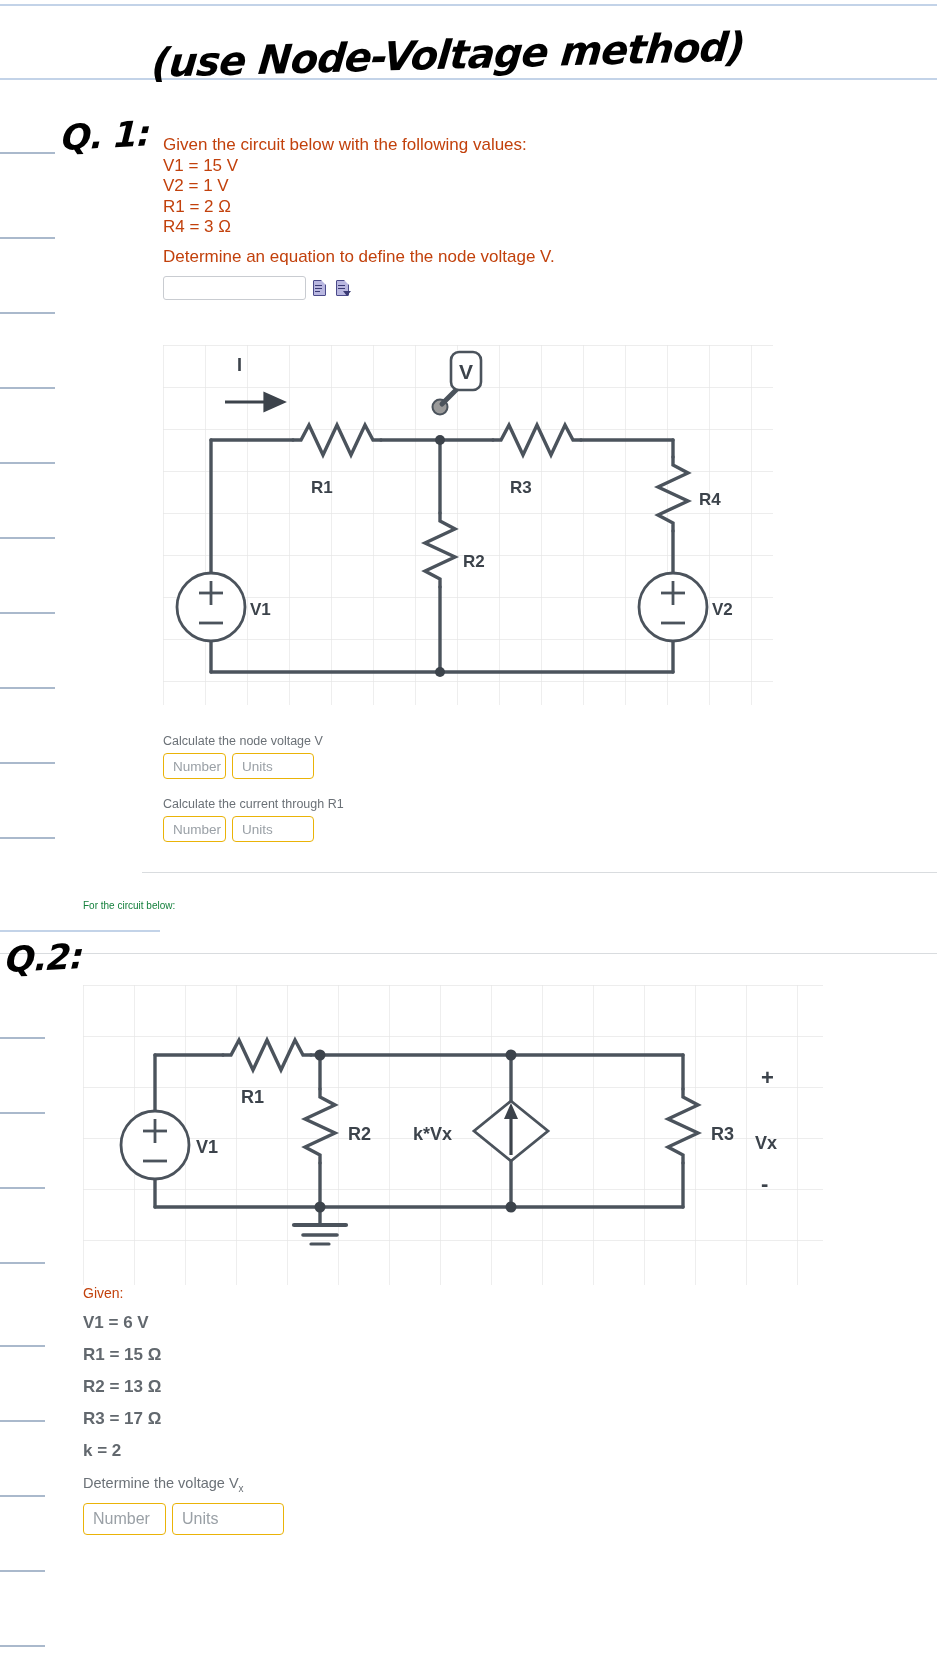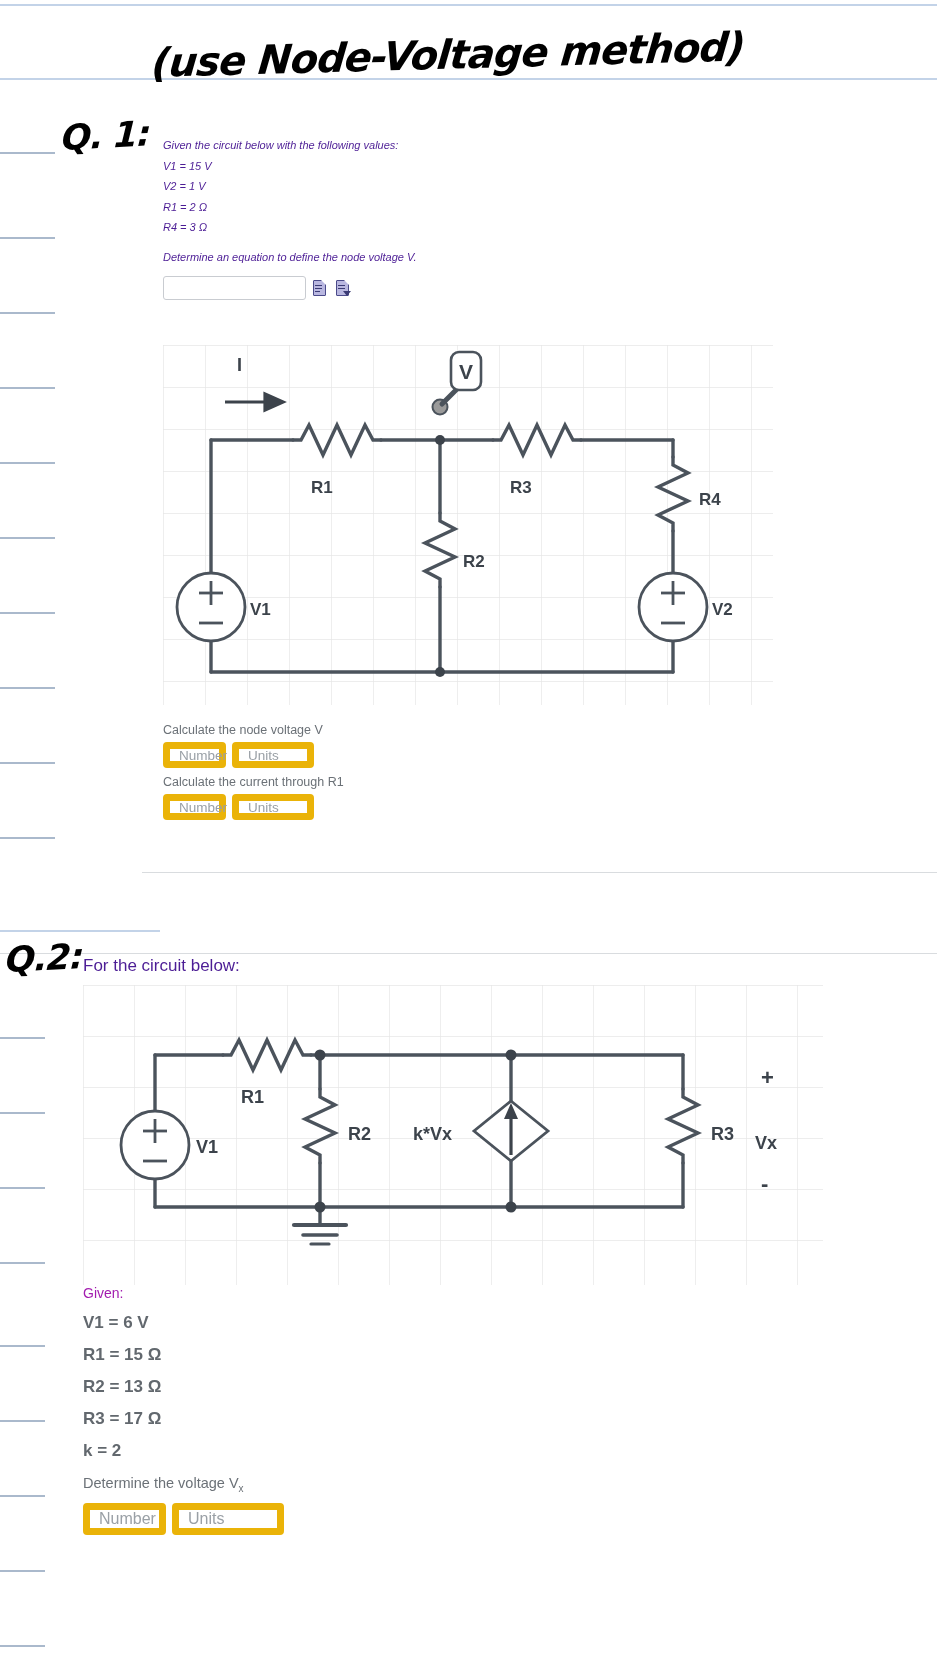--- a/index.html
+++ b/index.html
@@ -22,21 +22,21 @@
     letter-spacing:-1px;
     transform-origin:left center;
   }
   #hw-title{left:152px;top:40px;font-size:40px;transform:rotate(-1.6deg) skewX(-7deg);}
   #hw-q1{left:62px;top:118px;font-size:35px;transform:rotate(-3deg) skewX(-6deg);}
   #hw-q2{left:6px;top:940px;font-size:35px;transform:rotate(-3deg) skewX(-6deg);}
 
   
   .sheet{position:absolute;z-index:3;}
 
-  .q-body{font-size:11px;line-height:20.5px;color:#4c1d95;font-style:italic;}
+  .q-body{font-size:17px;line-height:20.5px;color:#c2410c;}
   .q-body .val{display:block;}
 
   
   .eq-row{display:flex;align-items:center;gap:7px;margin-top:9px;}
   .eq-input{
     width:143px;height:24px;border:1px solid #c9ccd1;border-radius:3px;
     background:#fff;box-sizing:border-box;
   }
   .eqicon{width:16px;height:17px;position:relative;display:inline-block;}
   .eqicon .pg{
@@ -50,43 +50,43 @@
   }
   .eqicon .bar{position:absolute;left:2px;width:7px;height:1.4px;background:#3b3b75;}
   .eqicon .b1{top:5px;}.eqicon .b2{top:8px;}.eqicon .b3{top:11px;width:5px;}
   .eqicon .arrow{
     position:absolute;left:7px;bottom:1px;width:0;height:0;
     border-left:4px solid transparent;border-right:4px solid transparent;
     border-top:5px solid #3b3b75;
   }
 
   
-  .ans-label{font-size:12.5px;color:#6b7177;margin-top:7px;}
+  .ans-label{font-size:12.5px;color:#6b7177;margin-top:18px;}
   .ans-row{display:flex;gap:6px;margin-top:5px;}
   .ans-box{
-    border:7px solid #eab308;border-radius:4px;background:#fff;
+    border:1px solid #eab308;border-radius:4px;background:#fff;
     font-size:13.5px;color:#9aa0a6;box-sizing:border-box;
     display:flex;align-items:center;padding:0 9px;
   }
   .ans-num{width:63px;height:26px;}
   .ans-unit{width:82px;height:26px;}
 
   
   .ans-big-num{width:83px;height:32px;font-size:16px;}
   .ans-big-unit{width:112px;height:32px;font-size:16px;}
 
   
   .divider{position:absolute;height:1px;background:#d9dcdf;z-index:4;}
 
   
   .circuit{position:absolute;z-index:4;}
   .circuit svg{display:block;}
 
   
-  .given-head{font-size:14px;color:#a21caf;}
+  .given-head{font-size:14px;color:#c2410c;}
   .given-item{font-size:17px;font-weight:bold;color:#62686e;margin-top:12px;}
   .q2-final{font-size:14.5px;color:#6b7177;margin-top:14px;}
   .q2-final sub{font-size:10px;}
 </style>
 </head>
 <body>
 
 <div id="rules">
   <div class="rule" style="left:0;top:4px;width:937px;"></div>
   <div class="rule" style="left:0;top:78px;width:937px;"></div>
@@ -236,21 +236,21 @@
   <div class="ans-label">Calculate the current through R1</div>
   <div class="ans-row">
     <div class="ans-box ans-num">Number</div>
     <div class="ans-box ans-unit">Units</div>
   </div>
 </div>
 
 <div class="divider" style="left:142px;top:872px;width:795px;"></div>
 <div class="divider" style="left:0;top:953px;width:937px;"></div>
 
-<div class="sheet" style="left:83px;top:956px;font-size:17px;color:#4c1d95;">For the circuit below:</div>
+<div class="sheet" style="left:83px;top:900px;font-size:10px;color:#15803d;">For the circuit below:</div>
 
 <div class="circuit" style="left:83px;top:985px;">
 <svg width="740" height="300" viewBox="0 0 740 300" xmlns="http://www.w3.org/2000/svg">
   <defs>
     <pattern id="g2" width="51" height="51" patternUnits="userSpaceOnUse">
       <path d="M51 0 L0 0 0 51" fill="none" stroke="#e7e7e7" stroke-width="1.4"></path>
     </pattern>
   </defs>
   <rect x="0" y="0" width="740" height="300" fill="url(#g2)"></rect>
 

